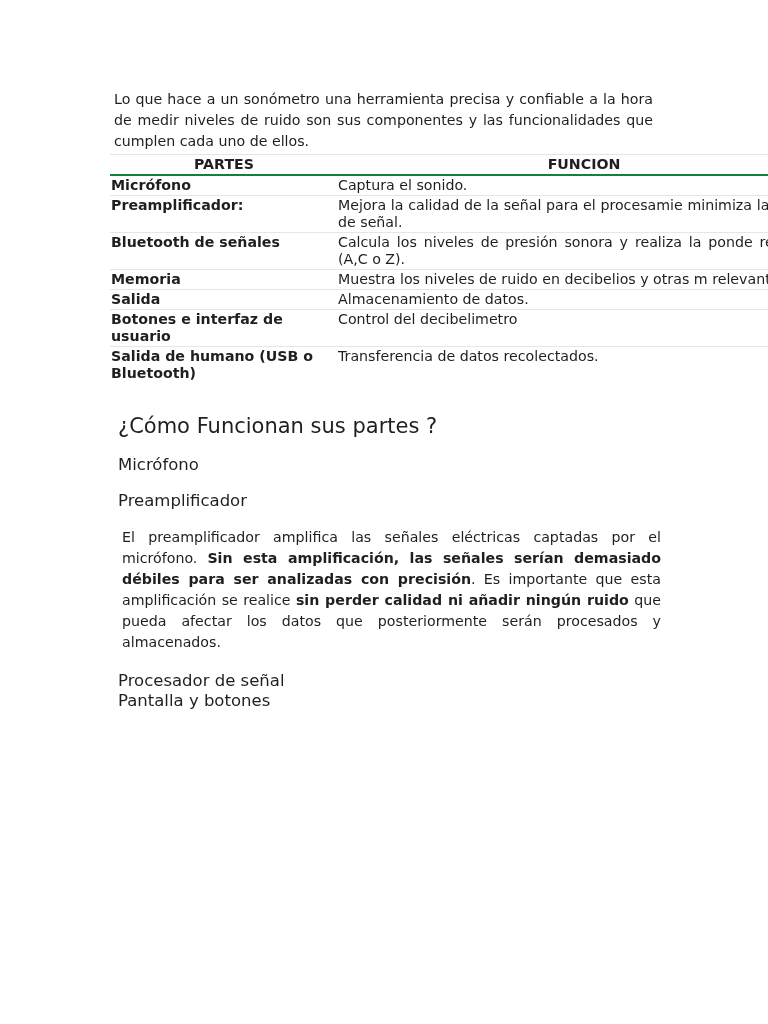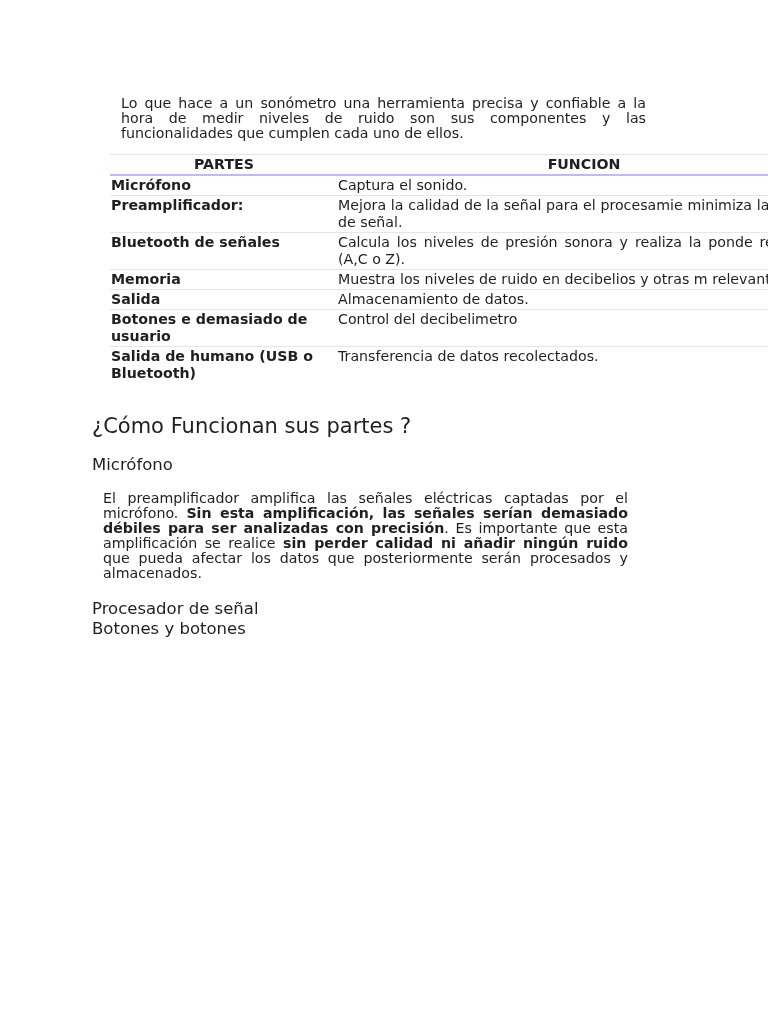--- a/index.html
+++ b/index.html
@@ -16,62 +16,62 @@
     color: #1f1f1f;
   }
   .page {
     position: absolute;
     left: 110px;
     top: 85px;
     width: 547px;
   }
   p.body {
     font-size: 14.2px;
-    line-height: 15px;
+    line-height: 21px;
     text-align: justify;
-    margin: 11px;
+    margin: 4px;
   }
   p.body b { font-weight: bold; }
   .intro { margin-top: 0; }
 
   table.parts {
     position: absolute;
     left: 110px;
     top: 154px;
     width: 720px;
     border-collapse: collapse;
     font-size: 14.2px;
     line-height: 17px;
   }
   table.parts th {
     font-weight: bold;
     padding: 1px 2px 1px 2px;
     border-top: 1px solid #e4e4e4;
-    border-bottom: 2px solid #c4b5fd;
+    border-bottom: 2px solid #15803d;
     height: 17px;
   }
   table.parts td {
     vertical-align: top;
     padding: 1px 2px 1px 1px;
     border-bottom: 1px solid #e6e6e6;
   }
   table.parts td.part {
     font-weight: bold;
     width: 223px;
     padding-right: 4px;
   }
   table.parts td.func {
     text-align: justify;
     padding-left: 0;
   }
   table.parts tr.last td { border-bottom: none; }
 
   .after-table {
     position: absolute;
-    left: 92px;
+    left: 118px;
     top: 413px;
     width: 547px;
   }
   h2.section {
     font-size: 21px;
     font-weight: normal;
     margin: 0 0 16px 0;
     line-height: 26px;
   }
   h3.sub {
@@ -110,34 +110,35 @@
     </tr>
     <tr>
       <td class="part">Memoria</td>
       <td class="func">Muestra los niveles de ruido en decibelios y otras m relevantes.</td>
     </tr>
     <tr>
       <td class="part">Salida</td>
       <td class="func">Almacenamiento de datos.</td>
     </tr>
     <tr>
-      <td class="part">Botones e demasiado de usuario</td>
+      <td class="part">Botones e interfaz de usuario</td>
       <td class="func">Control del decibelimetro</td>
     </tr>
     <tr class="last">
       <td class="part">Salida de humano (USB o Bluetooth)</td>
       <td class="func">Transferencia de datos recolectados.</td>
     </tr>
   </tbody>
 </table>
 
 <div class="after-table">
   <h2 class="section">¿Cómo Funcionan sus partes ?</h2>
 
 
   <h3 class="sub" style="margin-bottom:16px;">Micrófono</h3>
 
+  <h3 class="sub" style="margin-bottom:16px;">Preamplificador</h3>
   <p class="body" style="margin-bottom:18px;"><span>El preamplificador amplifica las señales eléctricas captadas por el micrófono. </span><b>Sin esta amplificación, las señales serían demasiado débiles para ser analizadas con precisión</b><span>. Es importante que esta amplificación se realice </span><b>sin perder calidad ni añadir ningún ruido</b><span> que pueda afectar los datos que posteriormente serán procesados y almacenados.</span></p>
 
   <h3 class="sub" style="margin-bottom:0;">Procesador de señal</h3>
 
-  <h3 class="sub">Botones y botones</h3>
+  <h3 class="sub">Pantalla y botones</h3>
 </div>
 
 </body></html>

